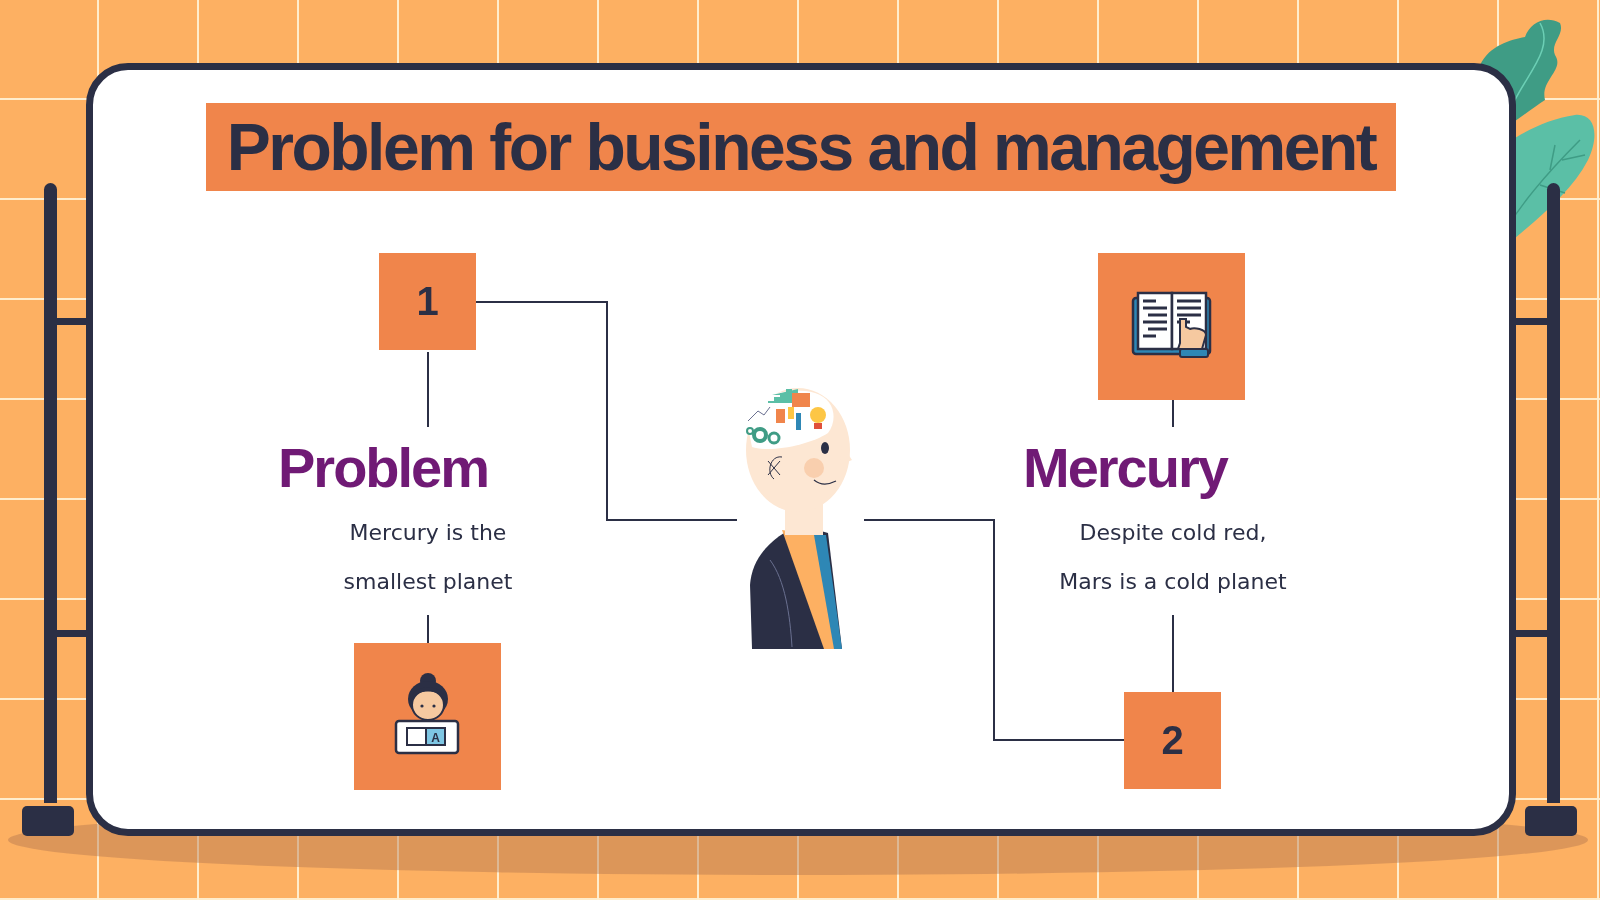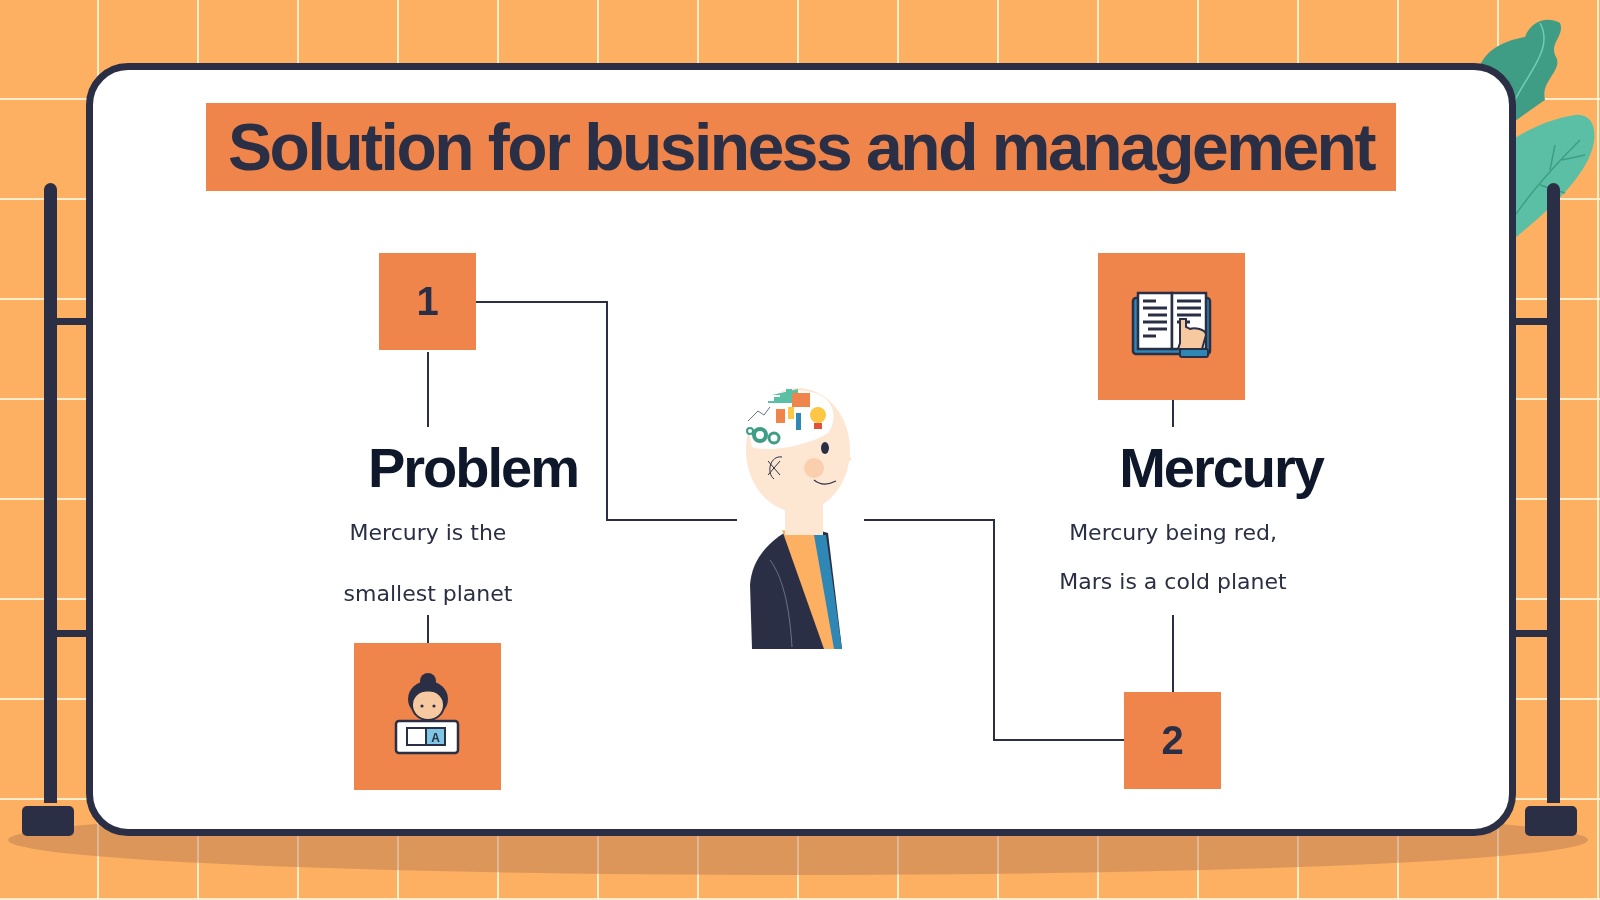--- a/index.html
+++ b/index.html
@@ -50,21 +50,21 @@
   .orange-box { position: absolute; background: #f0854b; }
   .num {
     font-family: "Liberation Sans", sans-serif; font-weight: bold;
     font-size: 40px; color: #2b2f45; display: flex; align-items: center; justify-content: center;
   }
 
   .line { position: absolute; background: #2b2f45; }
 
   .heading {
     position: absolute; font-family: "Liberation Sans", sans-serif; font-weight: bold;
-    font-size: 56px; color: #0f172a; text-align: right; letter-spacing: -2px;
+    font-size: 56px; color: #701a75; text-align: left; letter-spacing: -2px;
   }
   .desc {
     position: absolute; font-family: "DejaVu Sans", sans-serif;
     font-size: 22px; line-height: 50px; color: #2b2f45; text-align: center;
   }
 </style>
 </head>
 <body>
 
 <div class="floor-shadow"></div>
@@ -83,21 +83,21 @@
 <div class="pole-foot" style="left:22px; top:806px;"></div>
 
 <div class="pole" style="left:1547px; top:183px; height:620px;"></div>
 <div class="pole-bar" style="left:1512px; top:318px; width:36px;"></div>
 <div class="pole-bar" style="left:1512px; top:630px; width:36px;"></div>
 <div class="pole-foot" style="left:1525px; top:806px;"></div>
 
 <div class="board"></div>
 
 <div class="title-wrap">
-  <div class="title">Solution for business and management</div>
+  <div class="title">Problem for business and management</div>
 </div>
 
 <div class="line" style="left:476px; top:301px; width:131px; height:2px;"></div>
 <div class="line" style="left:606px; top:301px; width:2px; height:220px;"></div>
 <div class="line" style="left:606px; top:519px; width:131px; height:2px;"></div>
 
 <div class="line" style="left:864px; top:519px; width:131px; height:2px;"></div>
 <div class="line" style="left:993px; top:519px; width:2px; height:221px;"></div>
 <div class="line" style="left:993px; top:739px; width:131px; height:2px;"></div>
 
@@ -105,21 +105,21 @@
 <div class="line" style="left:427px; top:615px; width:2px; height:28px;"></div>
 <div class="line" style="left:1172px; top:400px; width:2px; height:27px;"></div>
 <div class="line" style="left:1172px; top:615px; width:2px; height:78px;"></div>
 
 <div class="orange-box num" style="left:379px; top:253px; width:97px; height:97px;">
   <span>1</span>
 </div>
 
 <div class="heading" style="left:278px; top:435px; width:300px;">Problem</div>
 <div class="desc" style="left:248px; top:508px; width:360px;">Mercury is the</div>
-<div class="desc" style="left:248px; top:557px; width:360px;margin-top:12px;">smallest planet</div>
+<div class="desc" style="left:248px; top:557px; width:360px;">smallest planet</div>
 
 <div class="orange-box" style="left:354px; top:643px; width:147px; height:147px;">
   <svg width="147" height="147" viewBox="0 0 147 147">
     <circle cx="74" cy="38" r="8" fill="#2b2f45"></circle>
     <ellipse cx="74" cy="56" rx="20" ry="18" fill="#2b2f45"></ellipse>
     <ellipse cx="74" cy="62" rx="16" ry="15" fill="#f6c9a0" stroke="#2b2f45" stroke-width="2"></ellipse>
     <path d="M58,56 C62,46 86,46 90,56 L90,52 C86,42 62,42 58,52 Z" fill="#2b2f45"></path>
     <circle cx="68" cy="63" r="1.6" fill="#2b2f45"></circle>
     <circle cx="80" cy="63" r="1.6" fill="#2b2f45"></circle>
     <rect x="42" y="78" width="62" height="32" rx="3" fill="#ffffff" stroke="#2b2f45" stroke-width="2.5"></rect>
@@ -178,18 +178,18 @@
       <line x1="79" y1="55" x2="103" y2="55"></line>
       <line x1="79" y1="62" x2="103" y2="62"></line>
       <line x1="79" y1="69" x2="92" y2="69"></line>
     </g>
     <path d="M82,66 L82,90 L80,96 L104,96 L108,82 C108,76 96,74 92,76 L88,74 L88,66 Z" fill="#f6c9a0" stroke="#2b2f45" stroke-width="2"></path>
     <rect x="82" y="96" width="28" height="8" rx="2" fill="#2e87b5" stroke="#2b2f45" stroke-width="2"></rect>
   </svg>
 </div>
 
 <div class="heading" style="left:1023px; top:435px; width:300px;">Mercury</div>
-<div class="desc" style="left:973px; top:508px; width:400px;">Mercury being red,</div>
+<div class="desc" style="left:973px; top:508px; width:400px;">Despite cold red,</div>
 <div class="desc" style="left:973px; top:557px; width:400px;">Mars is a cold planet</div>
 
 <div class="orange-box num" style="left:1124px; top:692px; width:97px; height:97px;">
   <span>2</span>
 </div>
 
 </body></html>

